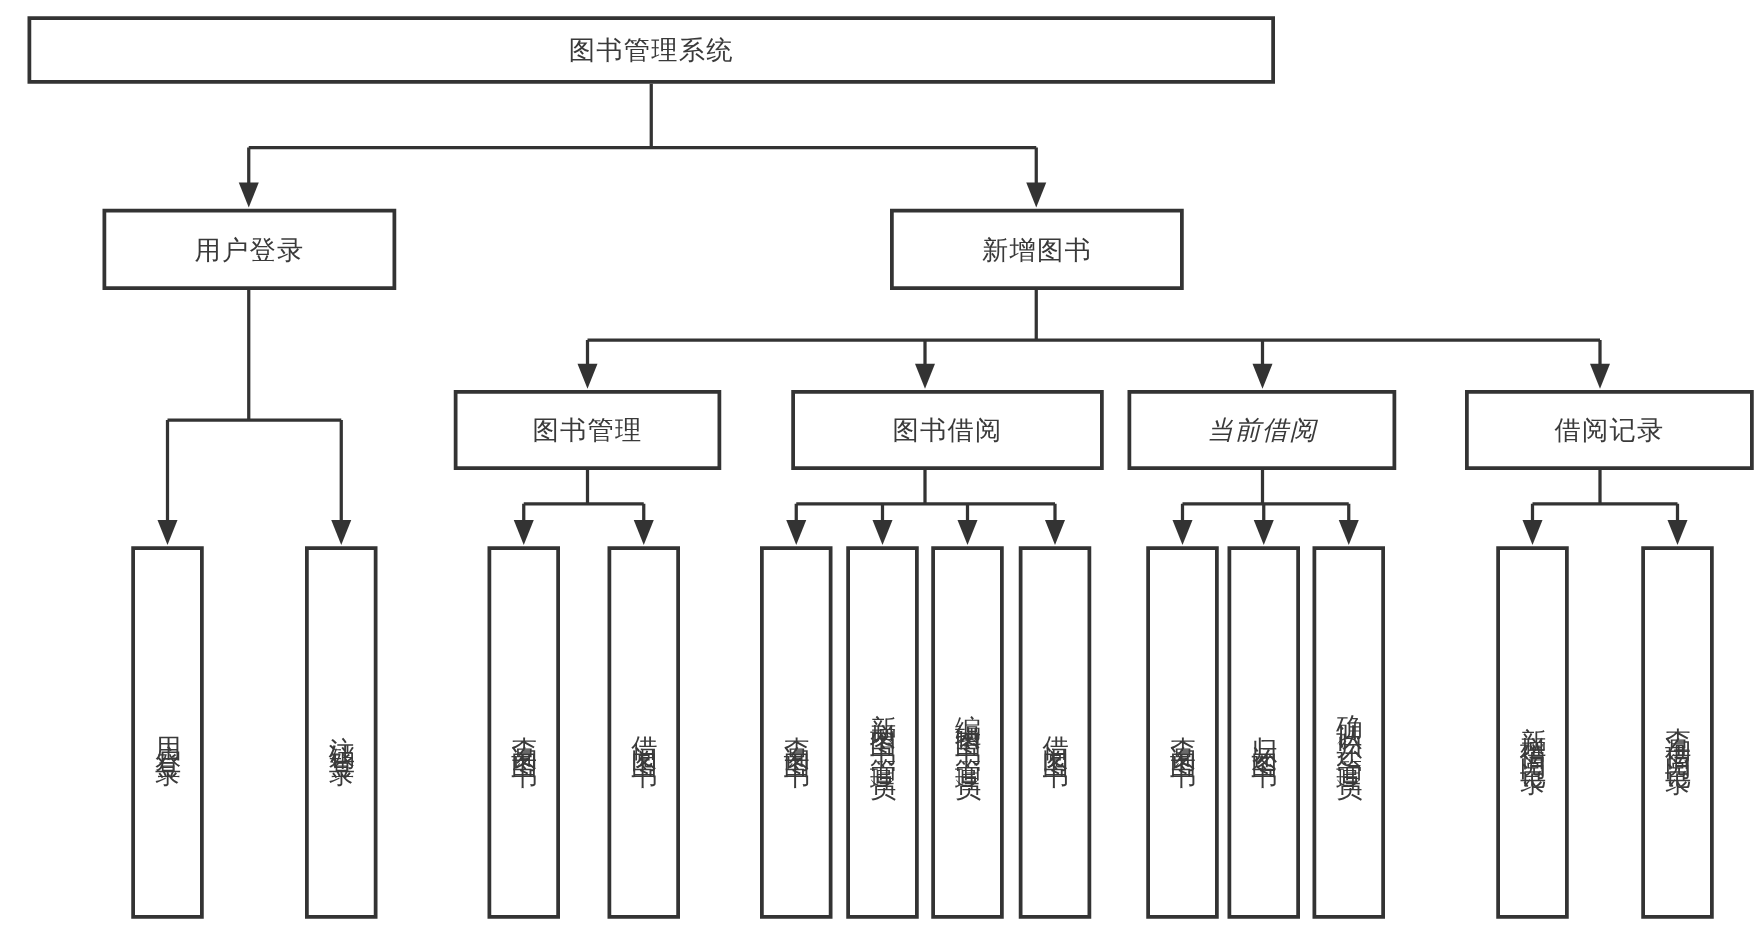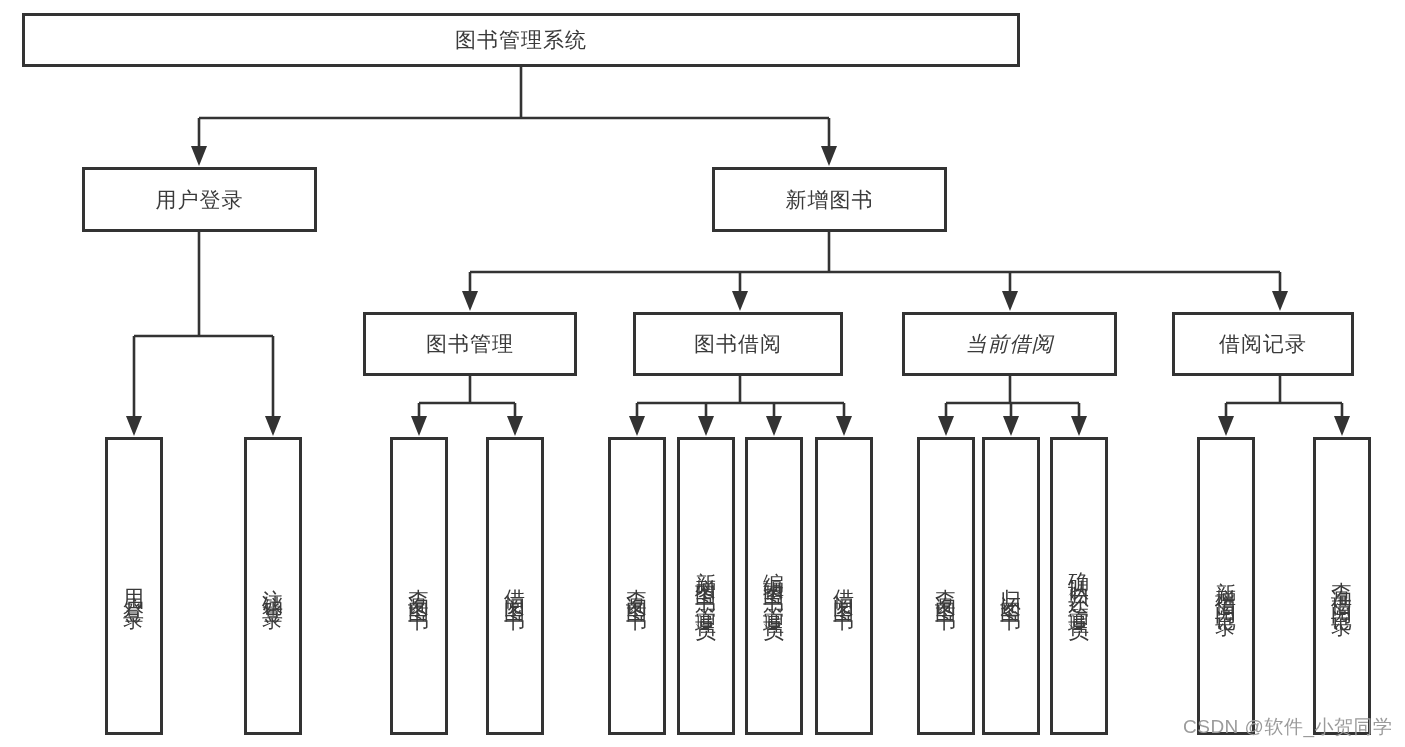--- a/index.html
+++ b/index.html
@@ -137,27 +137,27 @@
   <div class="node" style="left:82px; top:167px; width:235px; height:65px;">
     <span>用户登录</span>
   </div>
   <div class="node" style="left:712px; top:167px; width:235px; height:65px;">
     <span>新增图书</span>
   </div>
 
   <div class="node" style="left:363px; top:312px; width:214px; height:64px;">
     <span>图书管理</span>
   </div>
-  <div class="node" style="left:633px; top:312px; width:210px; height:64px;">
+  <div class="node" style="left:633px; top:312px; width:250px; height:64px;">
     <span>图书借阅</span>
   </div>
   <div class="node" style="left:902px; top:312px; width:215px; height:64px;font-style:italic;">
     <span>当前借阅</span>
   </div>
-  <div class="node" style="left:1172px; top:312px; width:182px; height:64px;">
+  <div class="node" style="left:1172px; top:312px; width:231px; height:64px;">
     <span>借阅记录</span>
   </div>
 
   <div class="node leaf" style="left:105px;">
     <span class="vtext">用户登录</span>
   </div>
   <div class="node leaf" style="left:244px;">
     <span class="vtext">注销登录</span>
   </div>
 
@@ -191,15 +191,14 @@
     <span class="vtext">确认归还（管理员）</span>
   </div>
 
   <div class="node leaf" style="left:1197px;">
     <span class="vtext">新增借阅记录</span>
   </div>
   <div class="node leaf" style="left:1313px;">
     <span class="vtext">查询借阅记录</span>
   </div>
 
-  <div class="watermark">CSDN @软件_小贺同学</div>
 
 </div>
 
 </body></html>

